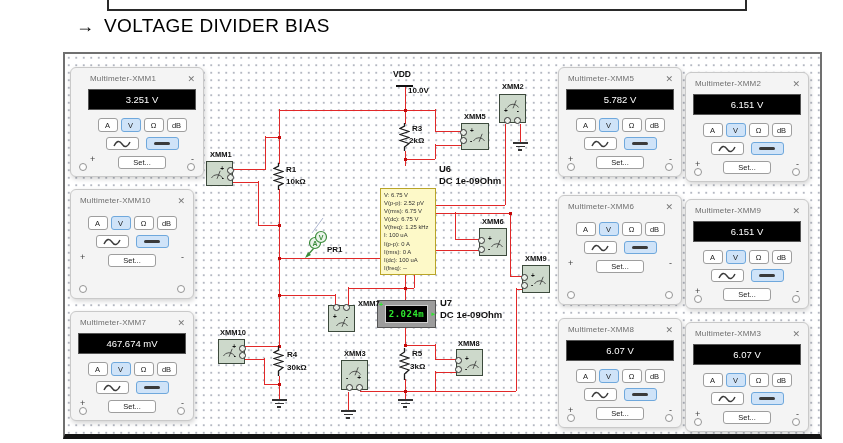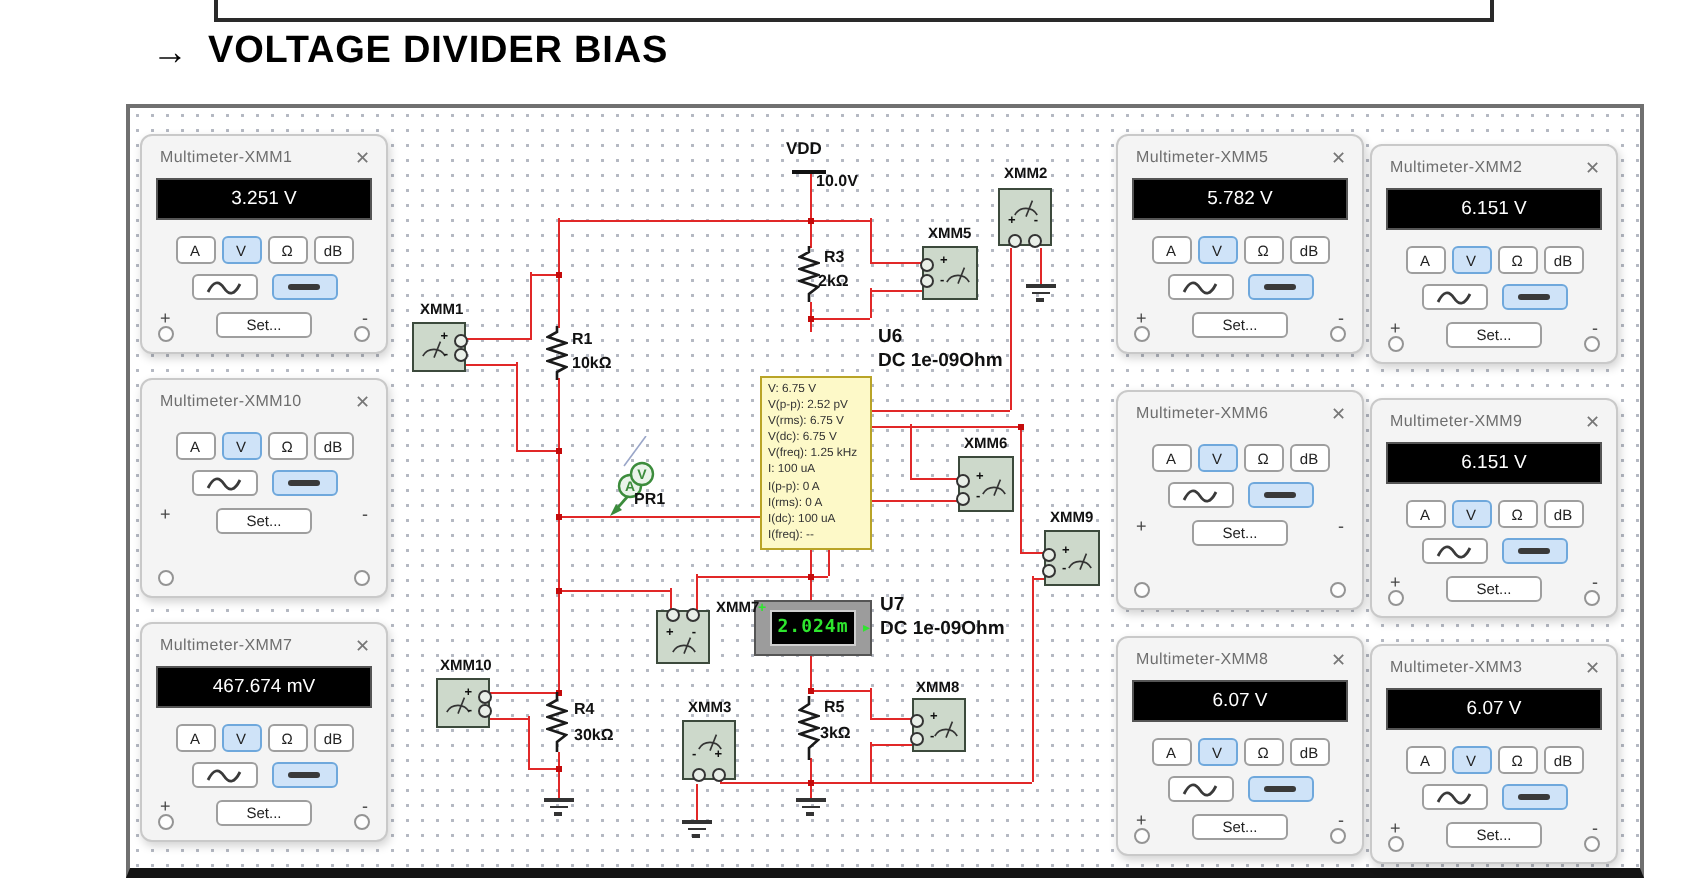--- a/index.html
+++ b/index.html
@@ -3,21 +3,21 @@
 <meta charset="utf-8">
 <style>
   html,body{margin:0;padding:0;background:#fff;width:843px;height:443px;overflow:hidden;
     font-family:"Liberation Sans",sans-serif;}
   .stage{position:relative;width:843px;height:443px;}
 
   
   .topbox{position:absolute;left:107px;top:-6px;width:636px;height:13px;background:#fff;border:2px solid #2a2a2a;}
   .heading{position:absolute;left:76px;top:15px;display:flex;align-items:center;gap:10px;color:#000;}
   .heading .arr{font-size:18px;font-weight:bold;}
-  .heading .txt{font-size:19px;font-weight:bold;letter-spacing:.4px;}
+  .heading .txt{font-size:19px;font-weight:normal;letter-spacing:.4px;}
 
   
   .canvas{position:absolute;left:63px;top:52px;width:755px;height:380px;background:#fff;
     border:2px solid #707070;border-bottom:5px solid #141414;
     background-image:radial-gradient(#b4b8c2 .7px,transparent .85px);background-size:7.5px 7.5px;}
 
   
   .w{position:absolute;background:#e12828;}
   .wh{height:1.2px;} .wv{width:1.2px;}
   .dot{position:absolute;width:3px;height:3px;background:#c40b0b;}
@@ -216,21 +216,21 @@
     <span class="clabel blue" style="left:342px;top:186px;">J310</span>
 
     <svg class="csvg" style="left:239px;top:176px;" width="28" height="29" viewBox="0 0 28 29">
       <line x1="10" y1="18" x2="3" y2="26" stroke="#3c8c3c" stroke-width="1.4"></line>
       <polygon points="1,28 7,25 4,22" fill="#3c8c3c"></polygon>
       <circle cx="11" cy="13" r="5.5" fill="#eaf4ea" stroke="#3c8c3c" stroke-width="1.2"></circle>
       <text x="11" y="15.5" font-size="7" font-weight="bold" fill="#3c8c3c" text-anchor="middle">A</text>
       <circle cx="17" cy="7" r="5.5" fill="#eaf4ea" stroke="#3c8c3c" stroke-width="1.2"></circle>
       <text x="17" y="9.5" font-size="7" font-weight="bold" fill="#3c8c3c" text-anchor="middle">V</text>
     </svg>
-    <span class="clabel" style="left:252px;top:191px;">PR1</span>
+    <span class="clabel" style="left:262px;top:191px;">PR1</span>
 
     <svg class="csvg" style="left:245px;top:164px;" width="14" height="16" viewBox="0 0 14 16">
       <line x1="13" y1="0" x2="2" y2="15" stroke="#9aa6c8" stroke-width="0.8"></line>
       </svg>
     <div class="tip">
       <div>V: 6.75 V</div>
         <div>V(p-p): 2.52 pV</div>
       <div>V(rms): 6.75 V</div>
         <div>V(dc): 6.75 V</div>
       <div>V(freq): 1.25 kHz</div>
@@ -357,21 +357,21 @@
           <path d="M3 13 A8 8 0 0 1 17 13" fill="none" stroke="#333" stroke-width="1"></path>
           <line x1="10" y1="14" x2="14" y2="4" stroke="#333" stroke-width="1"></line>
         </svg>
       <span class="sg" style="left:4px;bottom:8px;">-</span>
         <span class="sg" style="right:6px;bottom:8px;">+</span>
       <span class="tm" style="left:4px;bottom:-2px;"></span>
         <span class="tm" style="right:4px;bottom:-2px;"></span>
     </div>
     <span class="xlabel" style="left:279px;top:295px;">XMM3</span>
 
-    <div class="mm-slot" style="left:5px;top:13px;">
+    <div class="mm-slot" style="left:5px;top:13px;padding-left:10px;">
   <div class="mm-title">
     <span class="t">Multimeter-XMM1</span>
     <span class="x">✕</span>
   </div>
   <div class="mm-display">3.251 V</div>
   <div class="mm-r1">
     <button class="mm-btn">A</button>
     <button class="mm-btn sel">V</button>
     <button class="mm-btn">Ω</button>
     <button class="mm-btn">dB</button>

